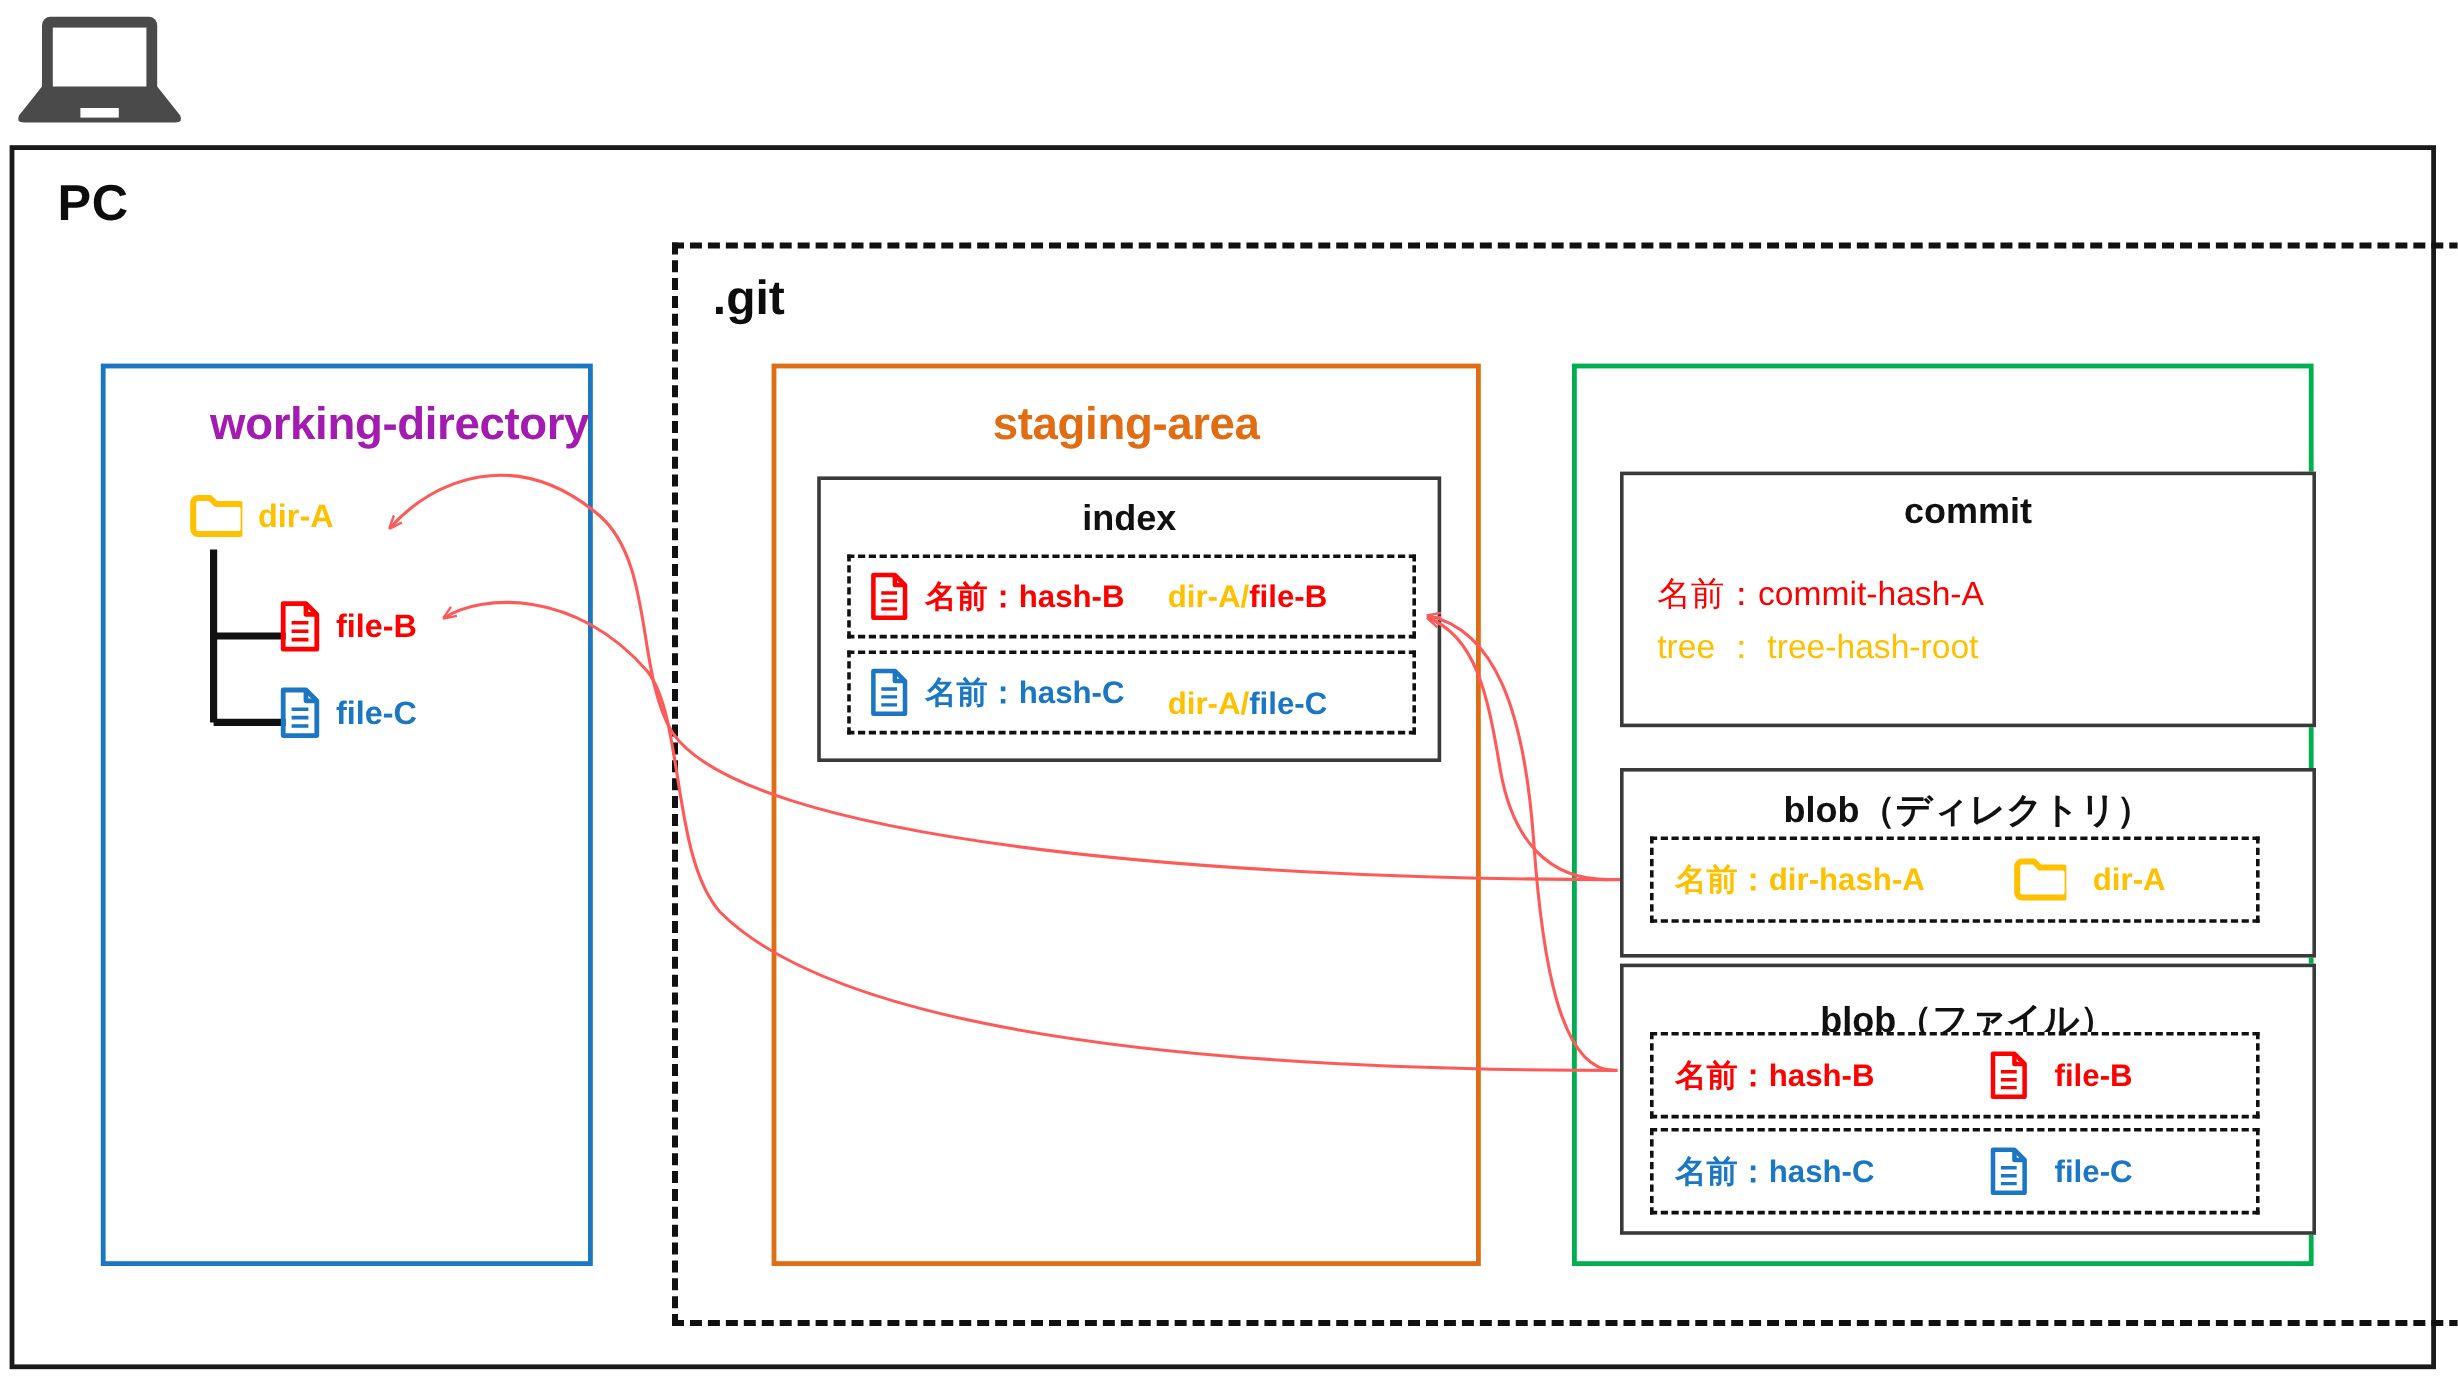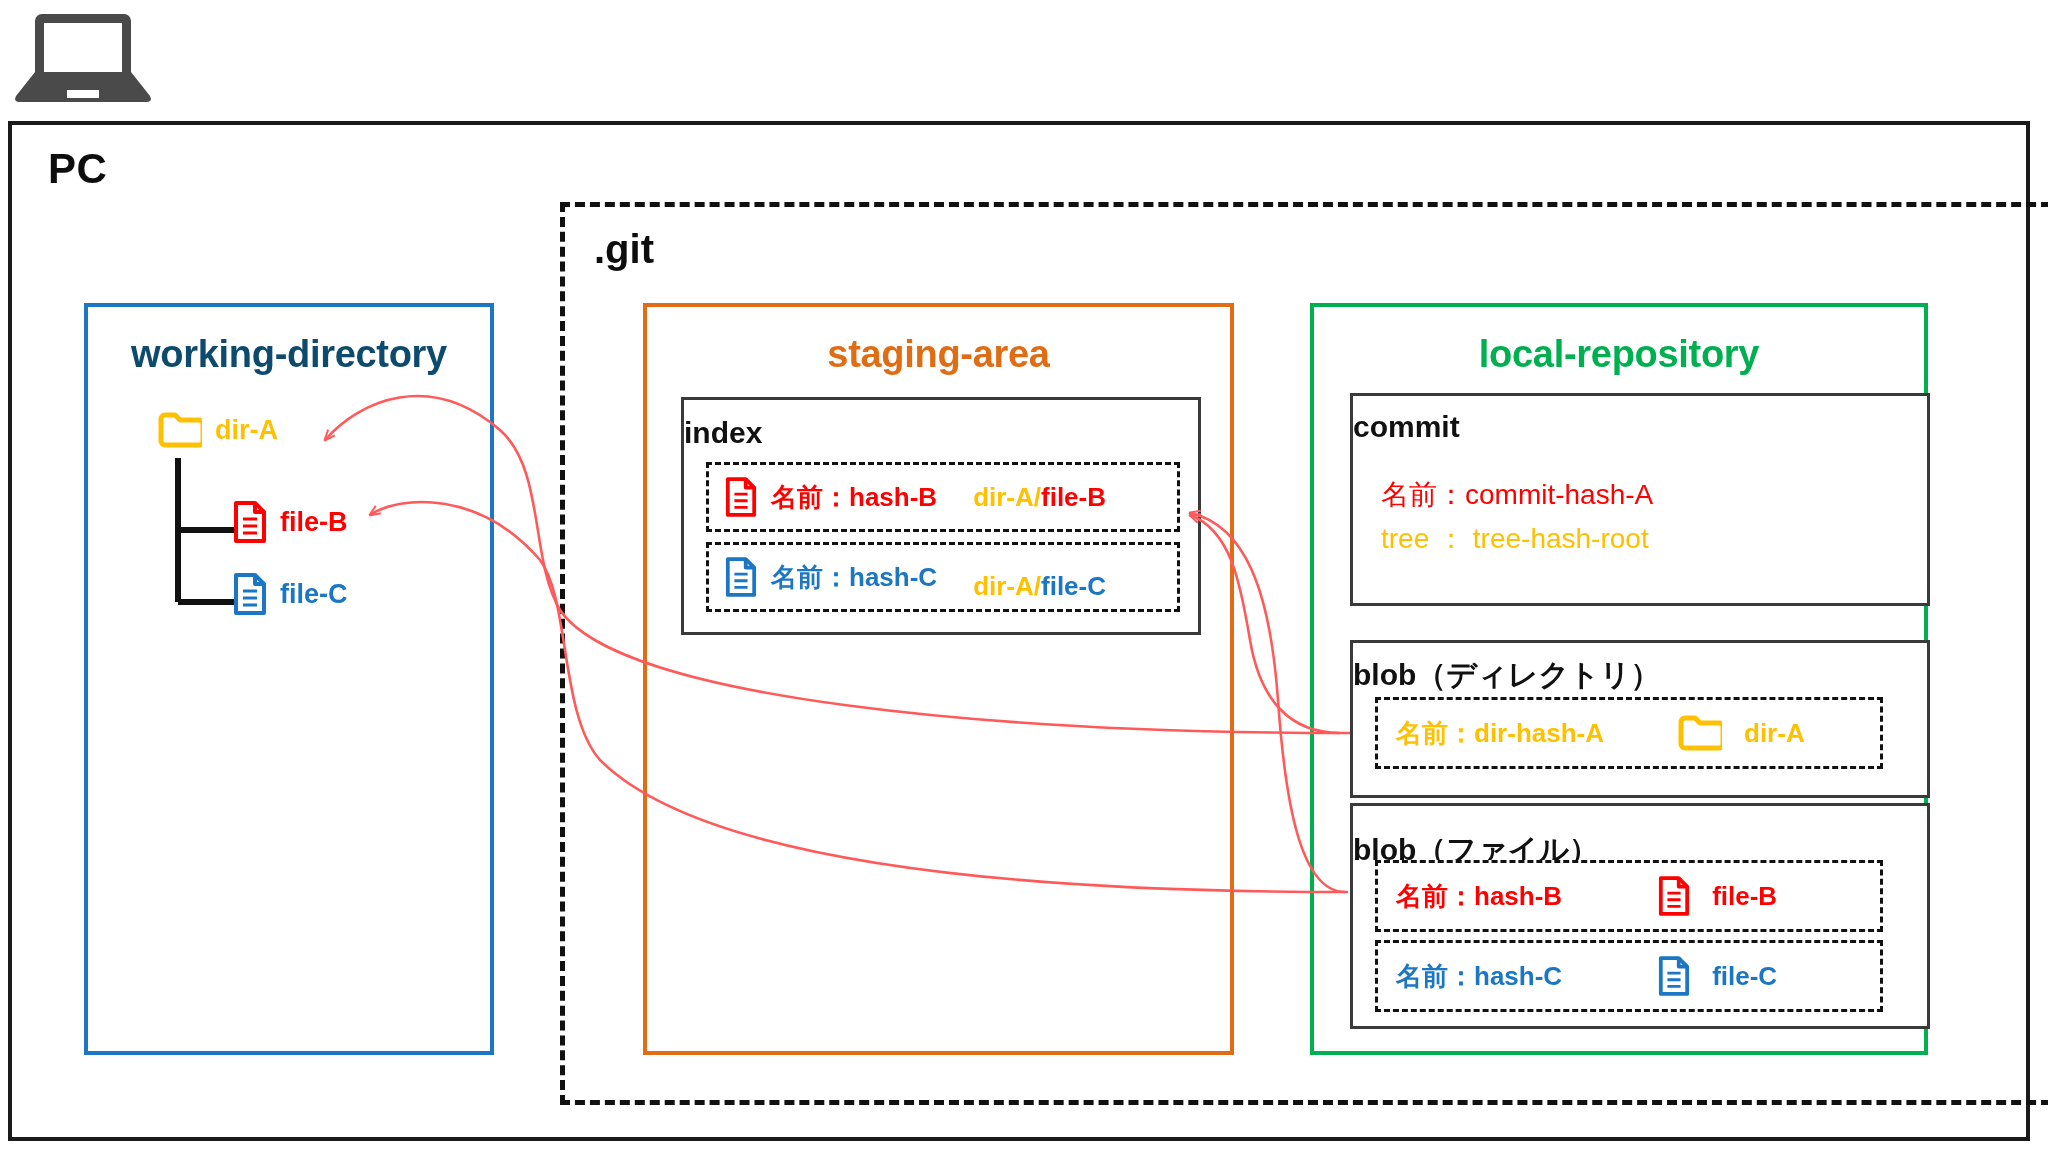--- a/index.html
+++ b/index.html
@@ -24,38 +24,38 @@
   
   .panel{box-sizing:border-box;background:#fff;}
   #working-directory-panel{left:84px;top:303px;width:410px;height:752px;
                            border:4px solid #1b76c4;}
   #staging-area-panel{left:643px;top:303px;width:591px;height:752px;
                       border:4px solid #e06c14;}
   #local-repository-panel{left:1310px;top:303px;width:618px;height:752px;
                           border:4px solid #00b050;}
   .panel-title{position:absolute;width:100%;text-align:center;top:26px;
                font-size:38px;font-weight:bold;letter-spacing:-.3px;}
-  #working-directory-title{color:#0c4a6e;}
+  #working-directory-title{color:#a21caf;padding-left:44px;}
   #staging-area-title{color:#e06c14;}
   #local-repository-title{color:#00b050;}
 
   
   #wd-tree{position:absolute;left:40px;top:105px;width:340px;height:240px;}
   .tree-row{position:absolute;display:flex;align-items:center;}
   .tree-label{font-size:27px;font-weight:bold;margin-left:13px;white-space:nowrap;}
   .c-yellow{color:#ffc000;}
   .c-red{color:#ff0000;}
   .c-blue{color:#1b76c4;}
 
   
   .icon{display:inline-block;line-height:0;}
 
   
   .inner-box{position:absolute;box-sizing:border-box;border:3px solid #3a3a3a;background:#fff;}
-  .inner-title{position:absolute;width:100%;font-size:30px;
+  .inner-title{position:absolute;width:100%;text-align:center;font-size:30px;
                font-weight:bold;color:#111;}
   .dashrow{position:absolute;box-sizing:border-box;border:3px dashed #111;
            display:flex;align-items:center;background:#fff;}
   .dashrow .nm{font-size:26px;font-weight:bold;white-space:nowrap;}
   .dashrow .pth{font-size:26px;font-weight:bold;white-space:nowrap;}
 
   
   #index-box{left:34px;top:90px;width:520px;height:238px;}
   #index-title{top:16px;}
   #index-row-b{left:22px;top:62px;width:474px;height:70px;}
@@ -174,21 +174,20 @@
       </span>
       <span class="nm c-blue" style="margin-left:14px;">名前：hash-C</span>
       <span class="pth" style="margin-left:36px;margin-top:19px;">
         <span class="c-yellow">dir-A/</span><span class="c-blue">file-C</span>
       </span>
     </div>
   </div>
 </div>
 
 <div class="abs panel" id="local-repository-panel">
-  <div class="panel-title" id="local-repository-title">local-repository</div>
 
   <div class="inner-box" id="commit-box">
     <div class="inner-title" id="commit-title">commit</div>
     <div class="commit-line" id="commit-name-line">名前：commit-hash-A</div>
     <div class="commit-line" id="commit-tree-line">tree ： tree-hash-root</div>
   </div>
 
   <div class="inner-box" id="tree-box">
     <div class="inner-title" id="tree-title">blob（ディレクトリ）</div>
     <div class="dashrow" id="tree-row-a">

